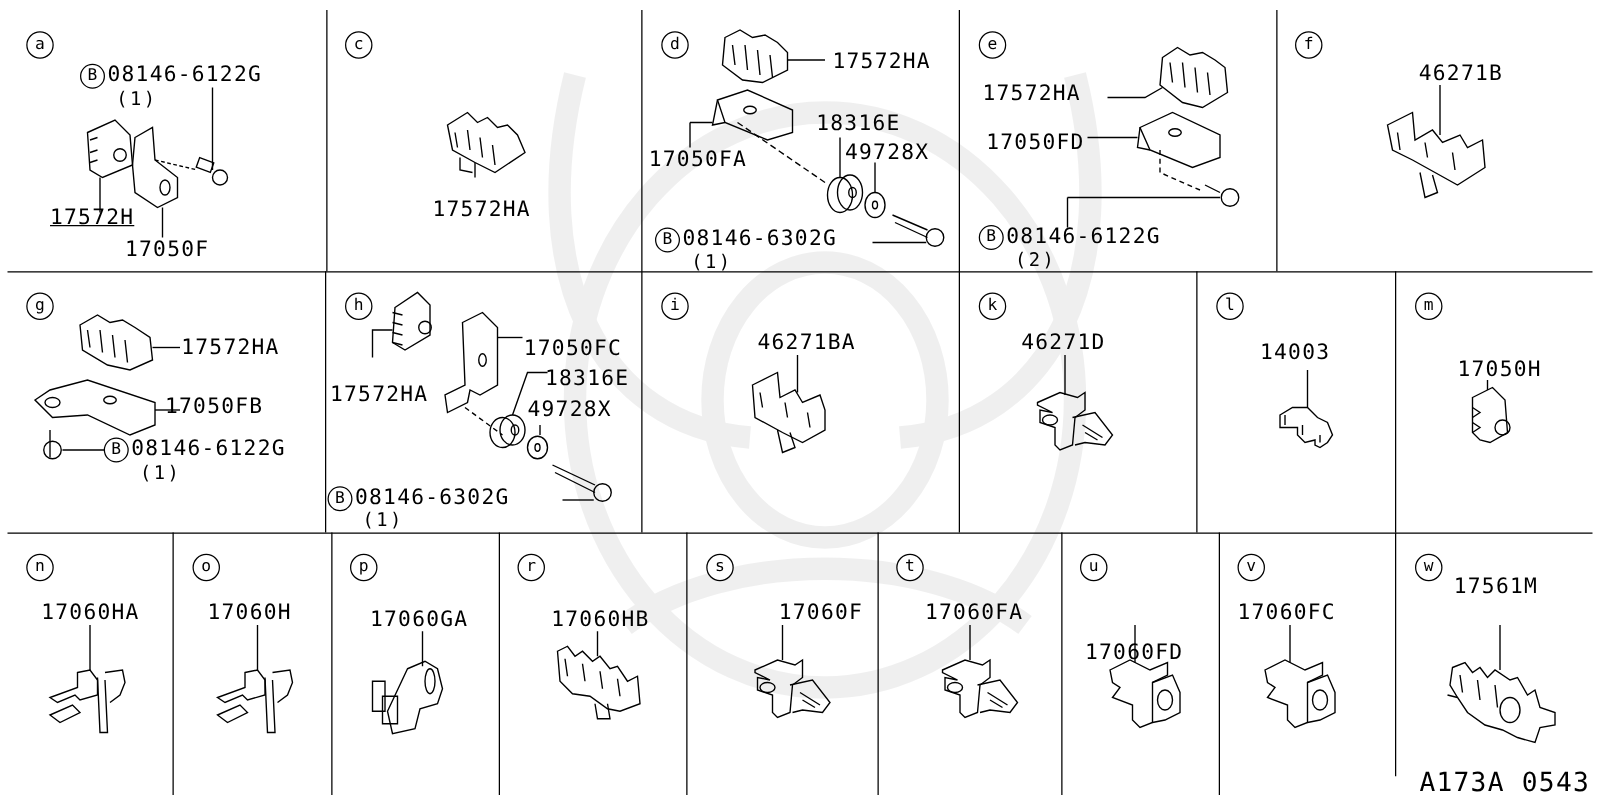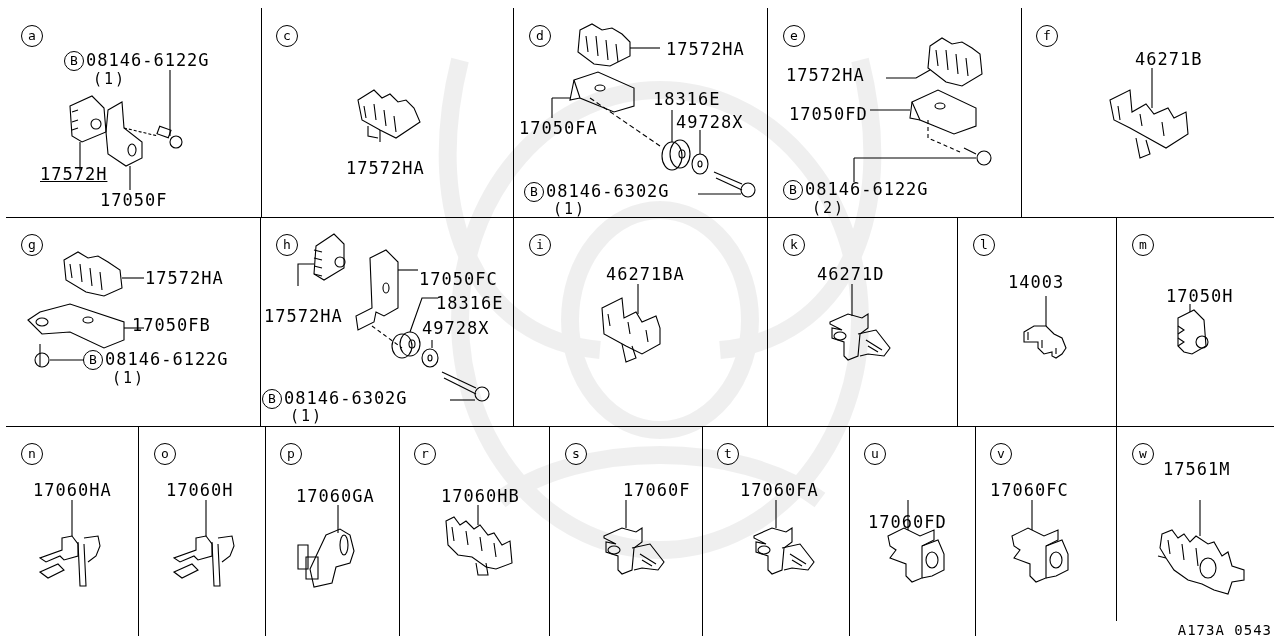--- a/index.html
+++ b/index.html
@@ -11,21 +11,21 @@
   .v { width:1px; }
   .panel { position:absolute; }
   .letter { position:absolute; width:20px; height:20px; border:1px solid #000; border-radius:50%;
             font-size:13px; line-height:19px; text-align:center; background:#fff; }
   .pn { position:absolute; font-size:17px; letter-spacing:1px; white-space:nowrap; line-height:18px; }
   .qty { position:absolute; font-size:15px; white-space:nowrap; letter-spacing:2px; }
   .bmark { display:inline-block; width:18px; height:18px; border:1px solid #000; border-radius:50%;
            font-size:13px; line-height:17px; text-align:center; margin-right:2px; vertical-align:1px; letter-spacing:0; }
   svg.art { position:absolute; overflow:visible; }
   svg.art * { fill:none; stroke:#000; stroke-width:1.1; }
-  .footer { position:absolute; right:8px; bottom:0px; font-size:14px; letter-spacing:1px; }
+  .footer { position:absolute; right:8px; bottom:0px; font-size:21px; letter-spacing:1px; }
 </style>
 </head>
 <body>
 
 <svg class="watermark" viewBox="0 0 520 600">
   <g fill="none" stroke="#000" stroke-width="18">
     <path d="M60 40 C20 200 80 320 200 330"></path>
     <path d="M460 40 C500 200 440 320 320 330"></path>
     <ellipse cx="260" cy="300" rx="200" ry="230"></ellipse>
     <ellipse cx="260" cy="300" rx="90" ry="110"></ellipse>

